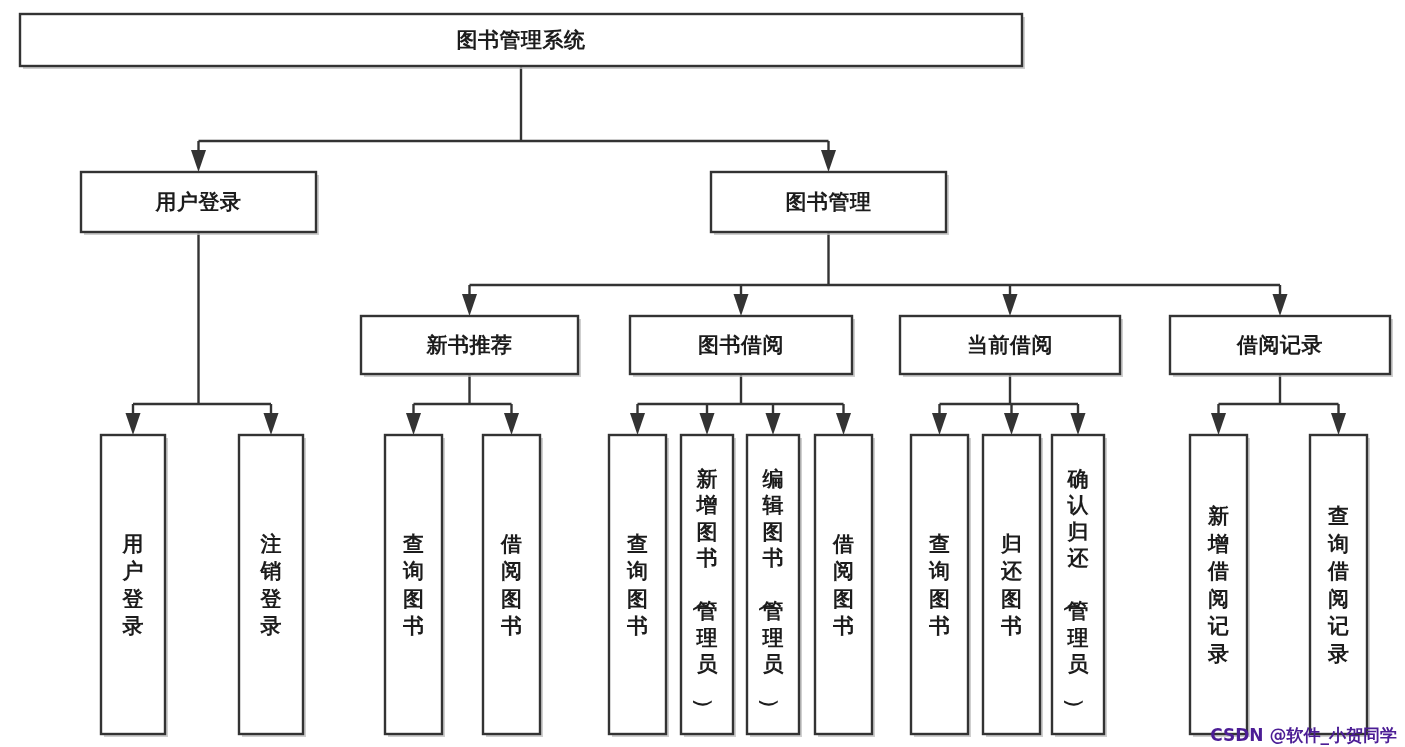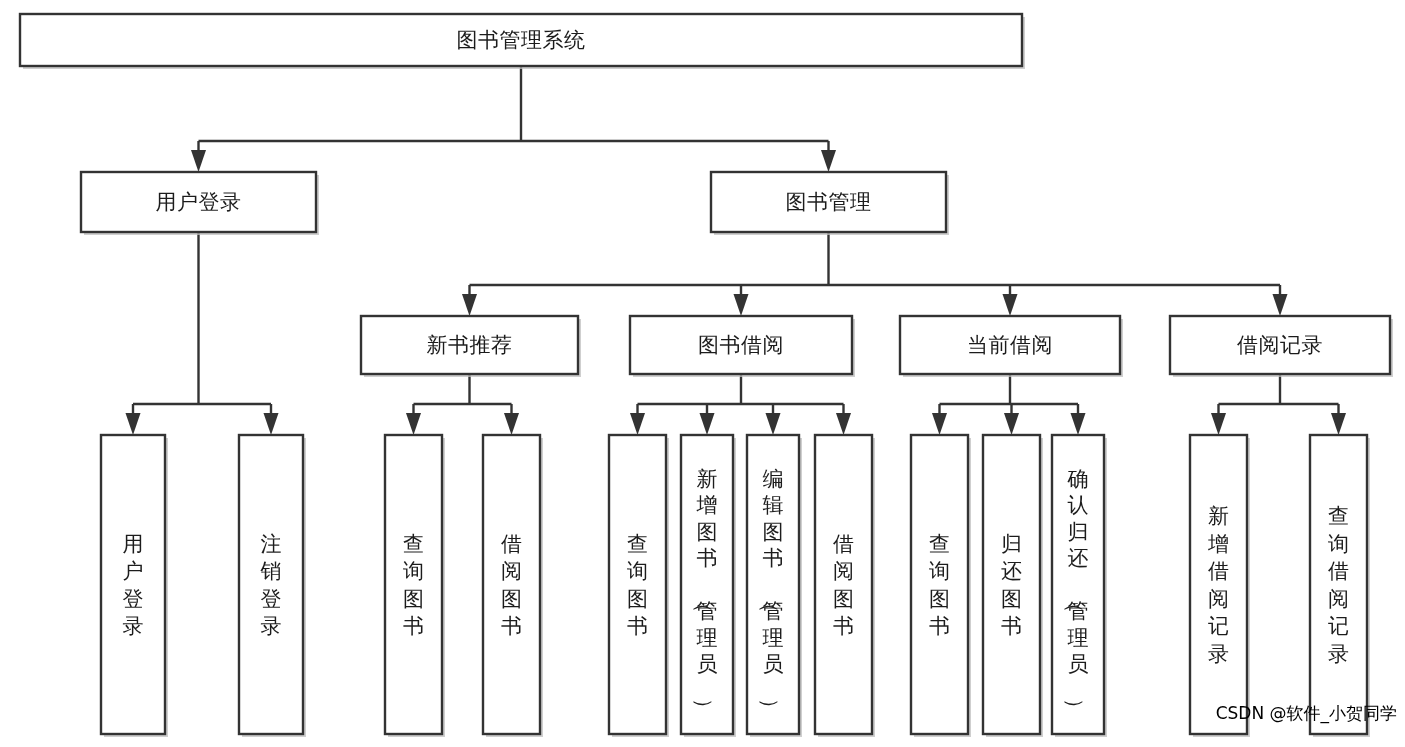--- a/index.html
+++ b/index.html
@@ -12,20 +12,21 @@
     width: 1405px;
     height: 747px;
     font-family: "DejaVu Sans", "Liberation Sans", sans-serif;
     overflow: hidden;
   }
   #diagram-root {
     position: relative;
     width: 1405px;
     height: 747px;
     background: #ffffff;
+    font-weight: bold;
   }
   svg#tree-svg {
     position: absolute;
     left: 0;
     top: 0;
     width: 1405px;
     height: 747px;
     display: block;
   }
   .node-box {
@@ -59,24 +60,24 @@
   .node-label-v {
     font-family: "DejaVu Sans", "Liberation Sans", sans-serif;
     font-size: 21px;
     fill: #1c1c1c;
     text-anchor: middle;
     letter-spacing: 0px;
   }
   .watermark {
     position: absolute;
     right: 8px;
-    bottom: 22px;
+    bottom: 0;
     font-family: "DejaVu Sans", "Liberation Sans", sans-serif;
     font-size: 17px;
-    color: #000000;
+    color: #4c1d95;
     white-space: nowrap;
     user-select: none;
   }
 </style>
 </head>
 <body>
 
 <div id="diagram-root">
   <svg id="tree-svg" viewBox="0 0 1405 747">
     <g id="connector-layer">

